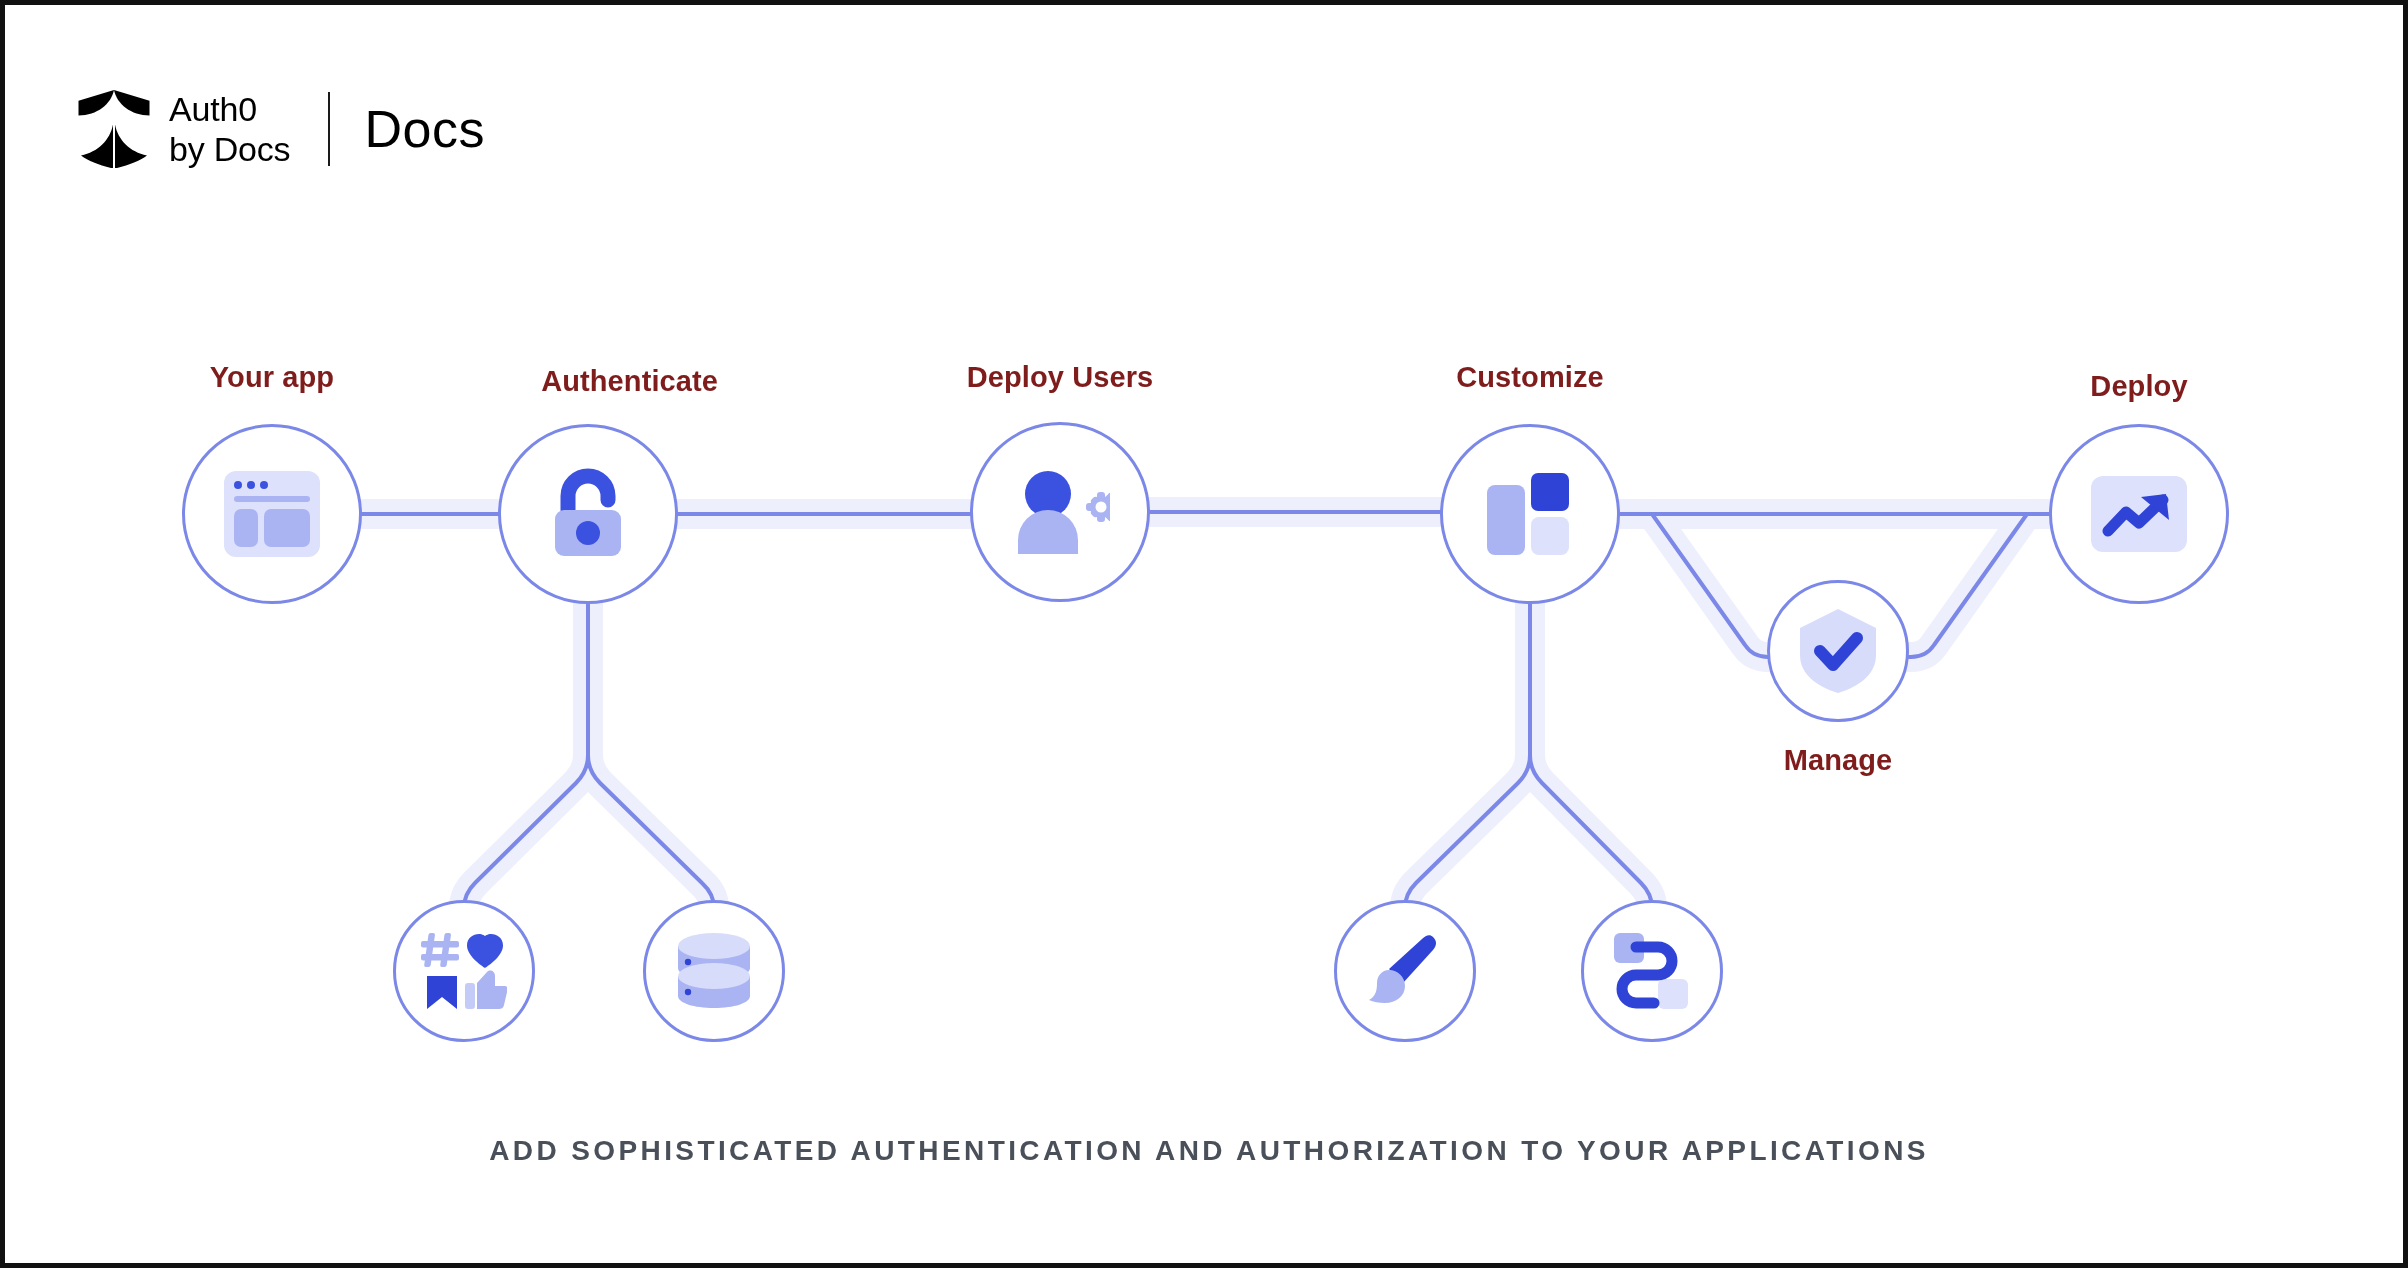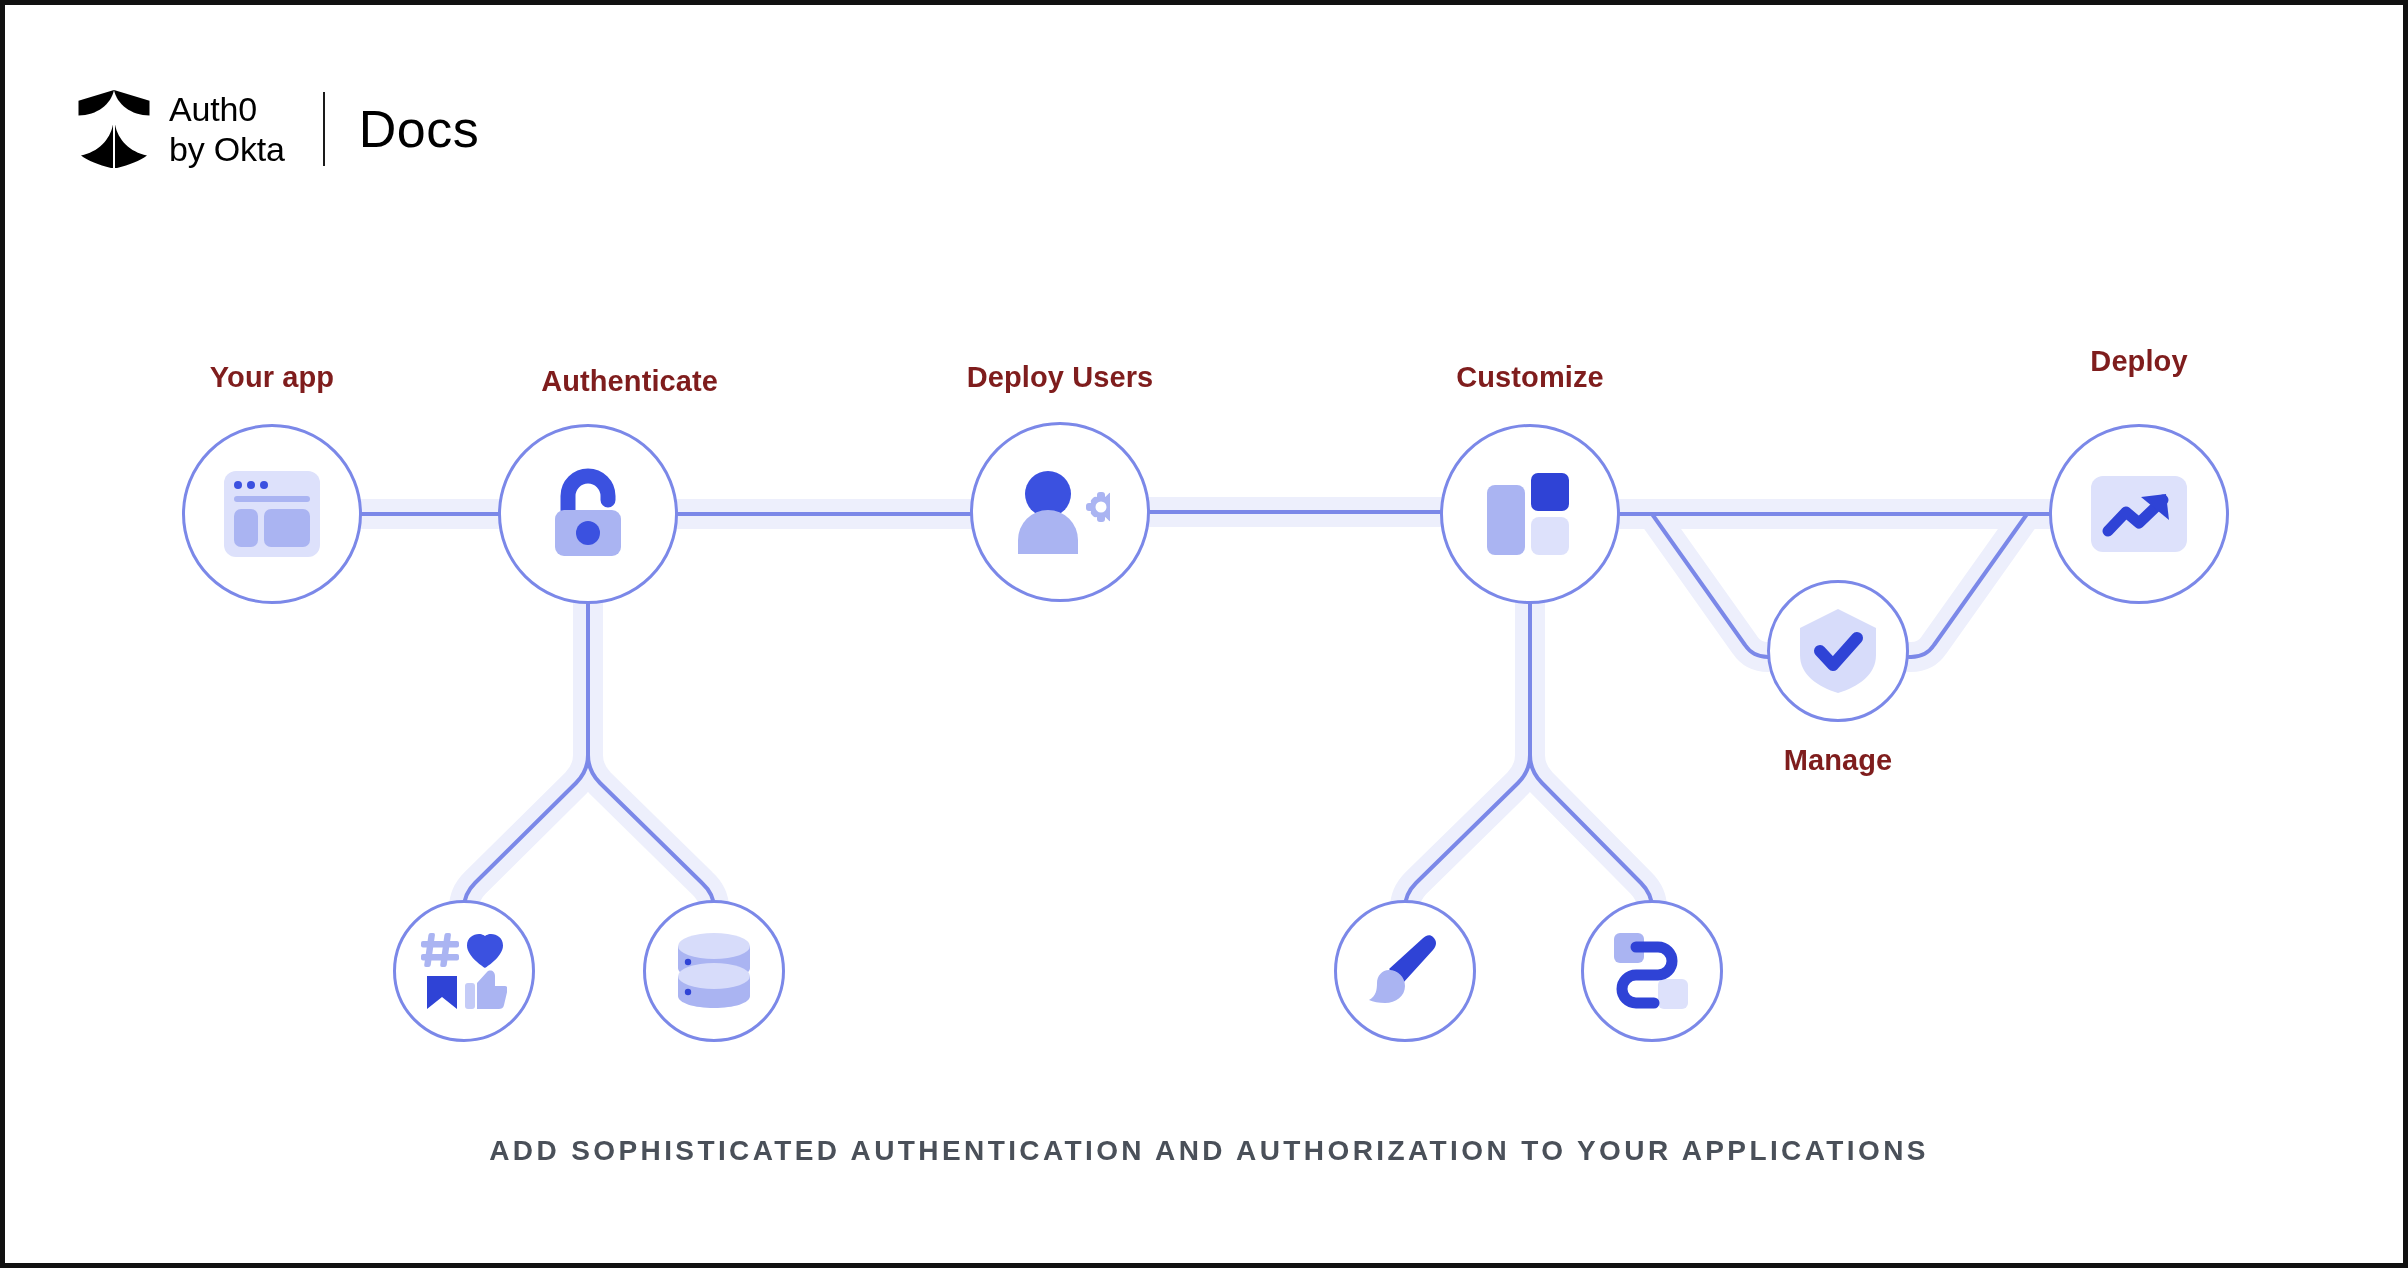--- a/index.html
+++ b/index.html
@@ -107,21 +107,21 @@
   <div id="brand">
     <svg class="shield" viewBox="0 0 74 78">
       <path d="M37 0 L74 11 L74 40 C74 60 58 72 37 78 C16 72 0 60 0 40 L0 11 Z" fill="#ffffff"></path>
       <path d="M37 0 L1.5 10.8 L1.5 25.5 C20 25.5 34.2 14 37 0 Z" fill="#000000"></path>
       <path d="M37 0 L72.5 10.8 L72.5 25.5 C54 25.5 39.8 14 37 0 Z" fill="#000000"></path>
       <path d="M36 34.5 C33 50 21 62 4 65.5 C11.5 71 22.5 75.2 36 78.5 Z" fill="#000000"></path>
       <path d="M38 34.5 C41 50 53 62 70 65.5 C62.5 71 51.5 75.2 38 78.5 Z" fill="#000000"></path>
     </svg>
     <div class="wordmark">
       <span>Auth0</span>
-      <span>by Okta</span>
+      <span>by Docs</span>
     </div>
     <div class="divider"></div>
     <div class="docs">Docs</div>
   </div>
 
   <div id="diagram">
 
     <svg id="wires" viewBox="0 0 2408 1268">
       <g fill="none" stroke="#edeffc" stroke-width="30" stroke-linecap="round" stroke-linejoin="round">
         <path d="M357 509 H493"></path>
@@ -147,21 +147,21 @@
         <path d="M1525 599 V750 Q1525 766 1513 778 L1411 878 Q1400 889 1400 903 V915"></path>
         <path d="M1525 599 V750 Q1525 766 1537 778 L1636 878 Q1647 889 1647 903 V915"></path>
       </g>
     </svg>
 
     <div class="node-label" style="left:167px;  top:356px; width:200px; text-align:center;">Your app</div>
     <div class="node-label" style="left:453px;  top:360px; width:260px; text-align:right;">Authenticate</div>
     <div class="node-label" style="left:905px;  top:356px; width:300px; text-align:center;">Deploy Users</div>
     <div class="node-label" style="left:1385px; top:356px; width:280px; text-align:center;">Customize</div>
     <div class="node-label" style="left:1713px; top:739px; width:240px; text-align:center;">Manage</div>
-    <div class="node-label" style="left:2014px; top:340px; width:240px; text-align:center;">Deploy</div>
+    <div class="node-label" style="left:2014px; top:365px; width:240px; text-align:center;">Deploy</div>
 
     <div class="node primary" style="left:177px; top:419px;">
       <svg width="96" height="86" viewBox="0 0 96 86">
         <rect x="0" y="0" width="96" height="86" rx="12" fill="#dde1fb"></rect>
         <circle cx="14" cy="14" r="4" fill="#3b51e0"></circle>
         <circle cx="27" cy="14" r="4" fill="#3b51e0"></circle>
         <circle cx="40" cy="14" r="4" fill="#3b51e0"></circle>
         <rect x="10" y="25" width="76" height="6" rx="3" fill="#aab4f2"></rect>
         <rect x="10" y="38" width="24" height="38" rx="7" fill="#aab4f2"></rect>
         <rect x="40" y="38" width="46" height="38" rx="7" fill="#aab4f2"></rect>

